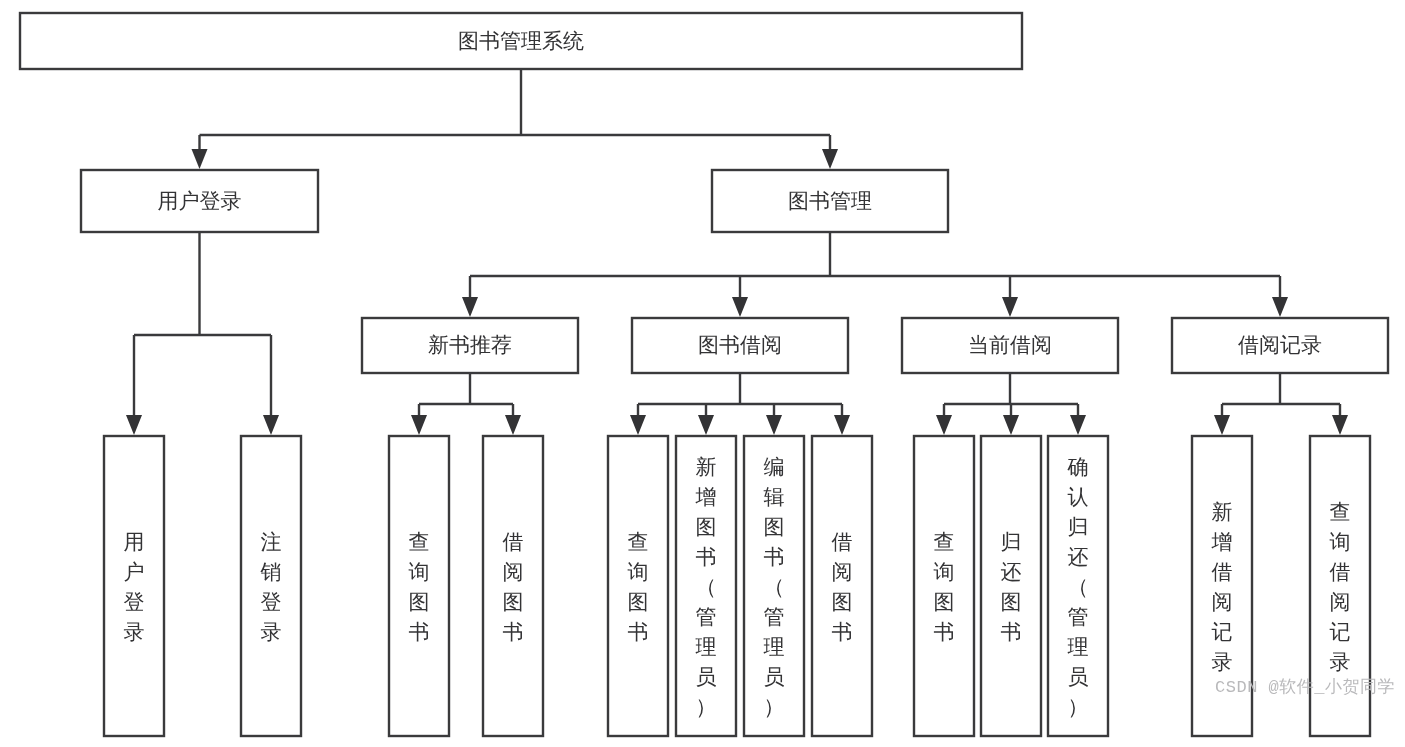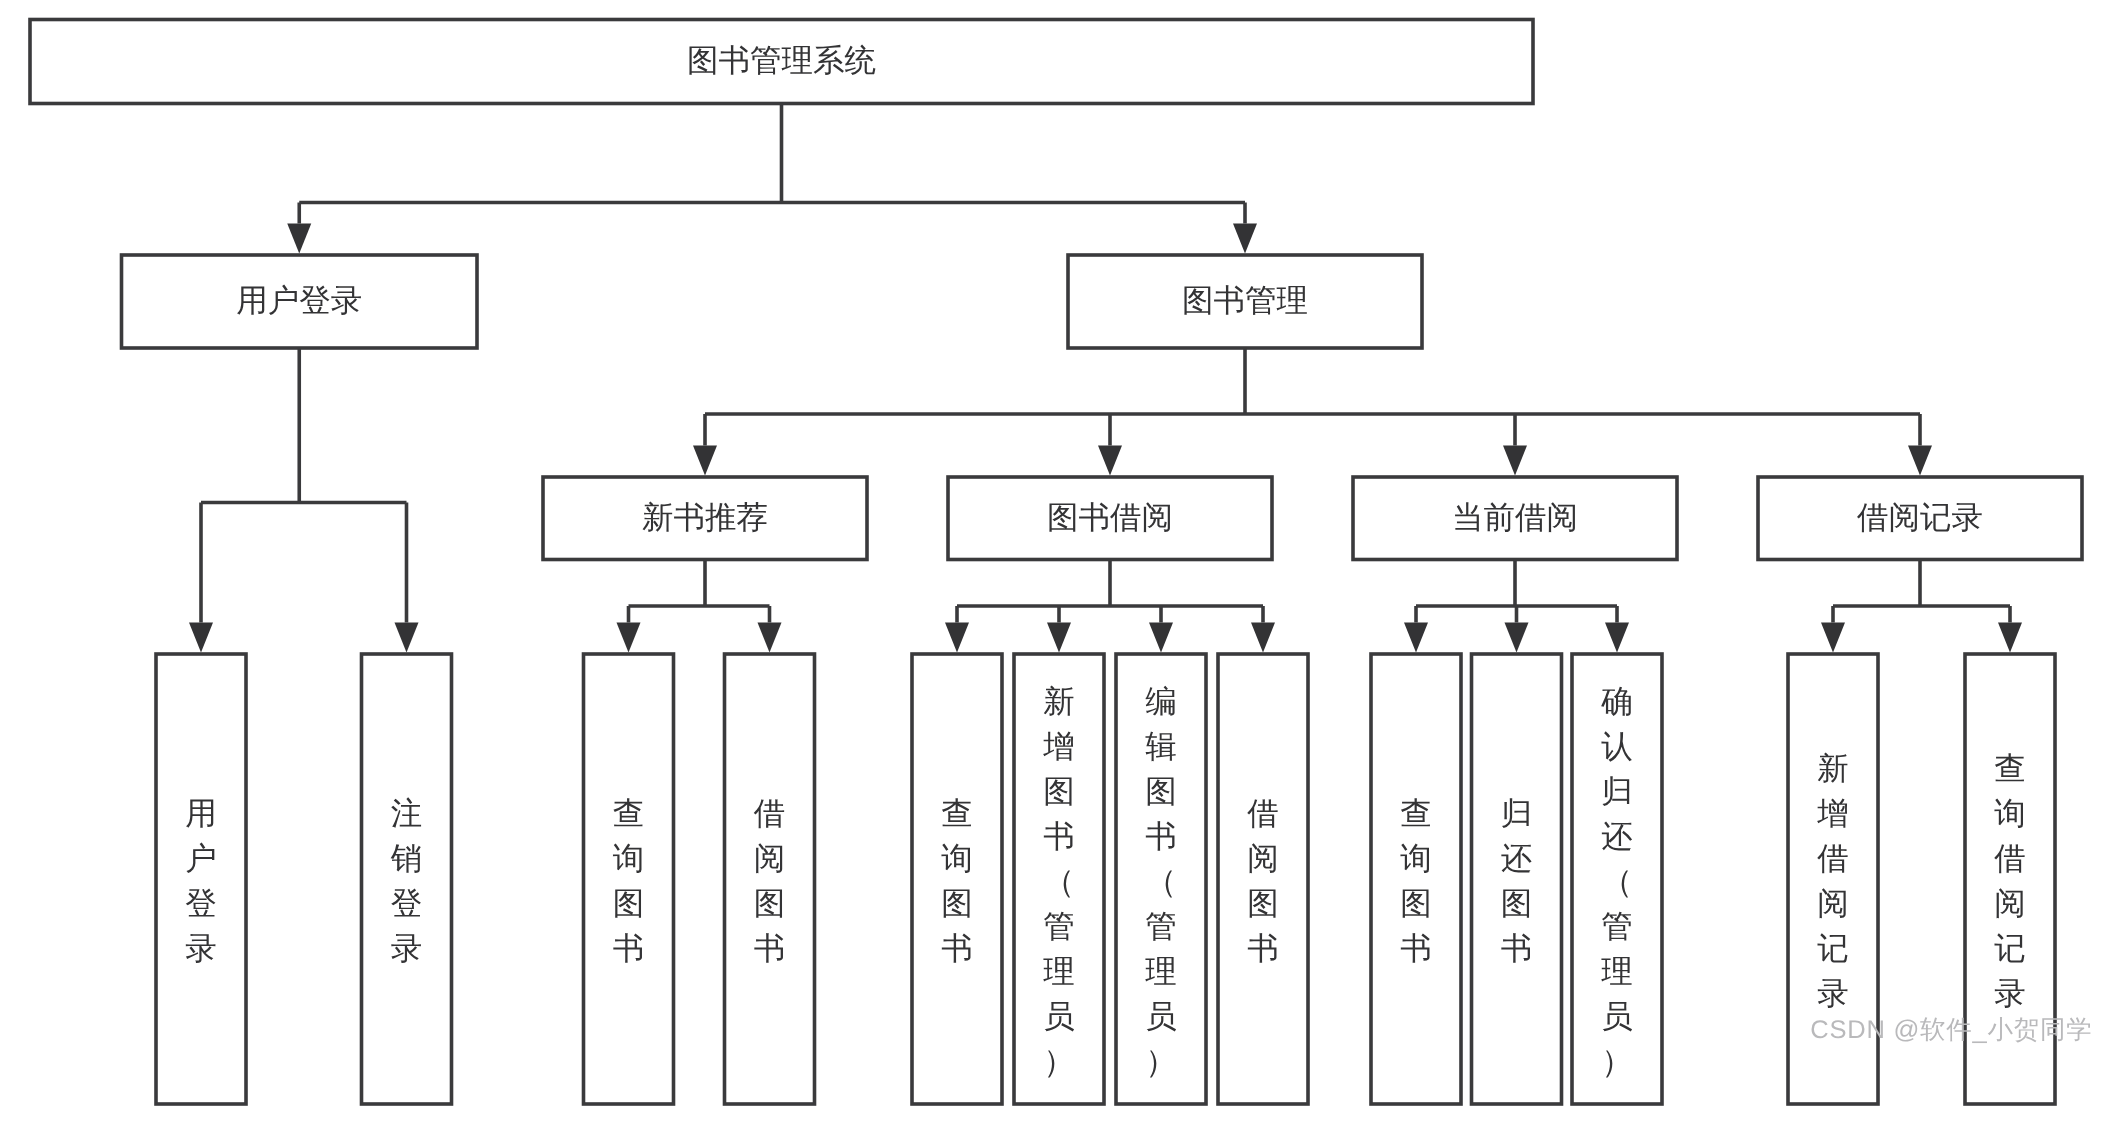--- a/index.html
+++ b/index.html
@@ -51,21 +51,21 @@
   .node-label-vert {
     fill: #333335;
     font-family: "Liberation Sans", "DejaVu Sans", sans-serif;
     font-size: 21px;
     text-anchor: middle;
   }
   .watermark {
     position: absolute;
     right: 10px;
     bottom: 4px;
-    font-family: Liberation Sans, sans-serif;
+    font-family: Liberation Mono, monospace;
     font-size: 17px;
     color: #b9b9bb;
     letter-spacing: 0.5px;
     white-space: nowrap;
     user-select: none;
     margin-left: 40px;
   }
 </style>
 </head>
 <body>

